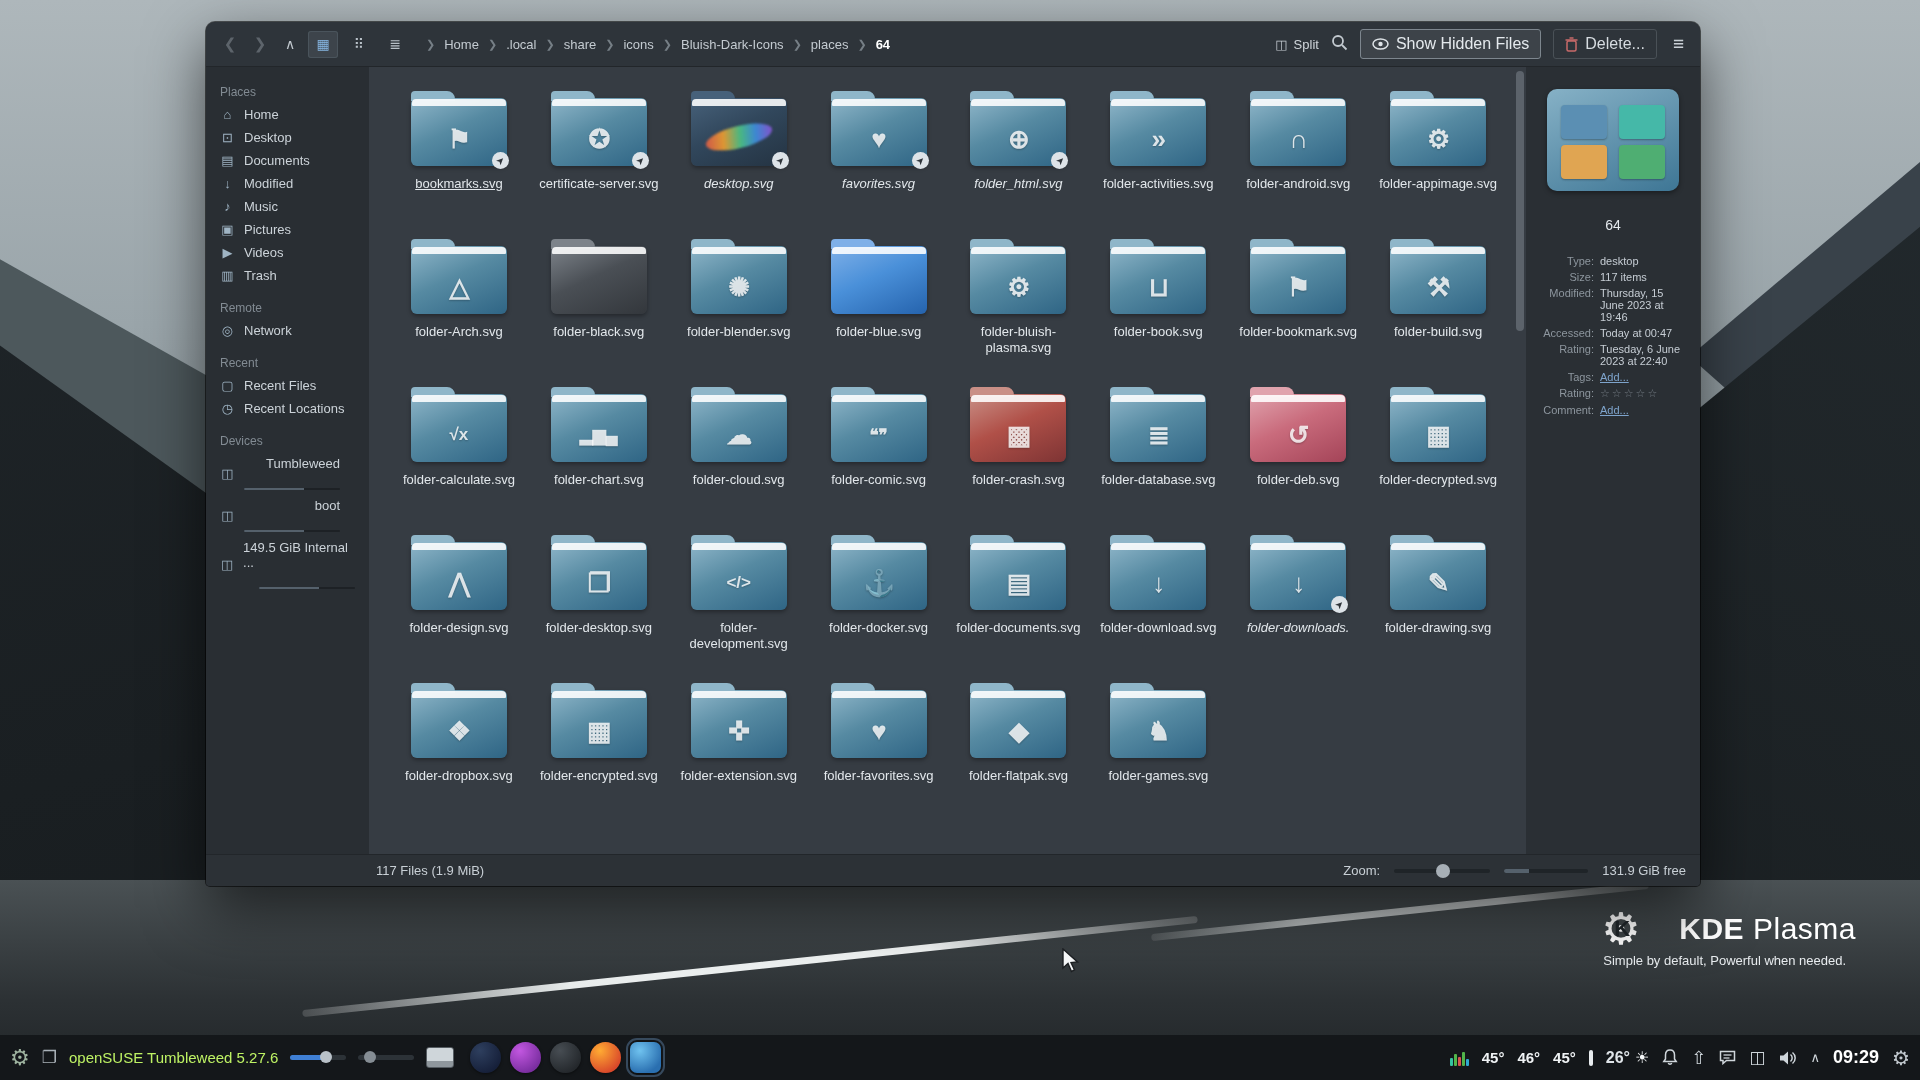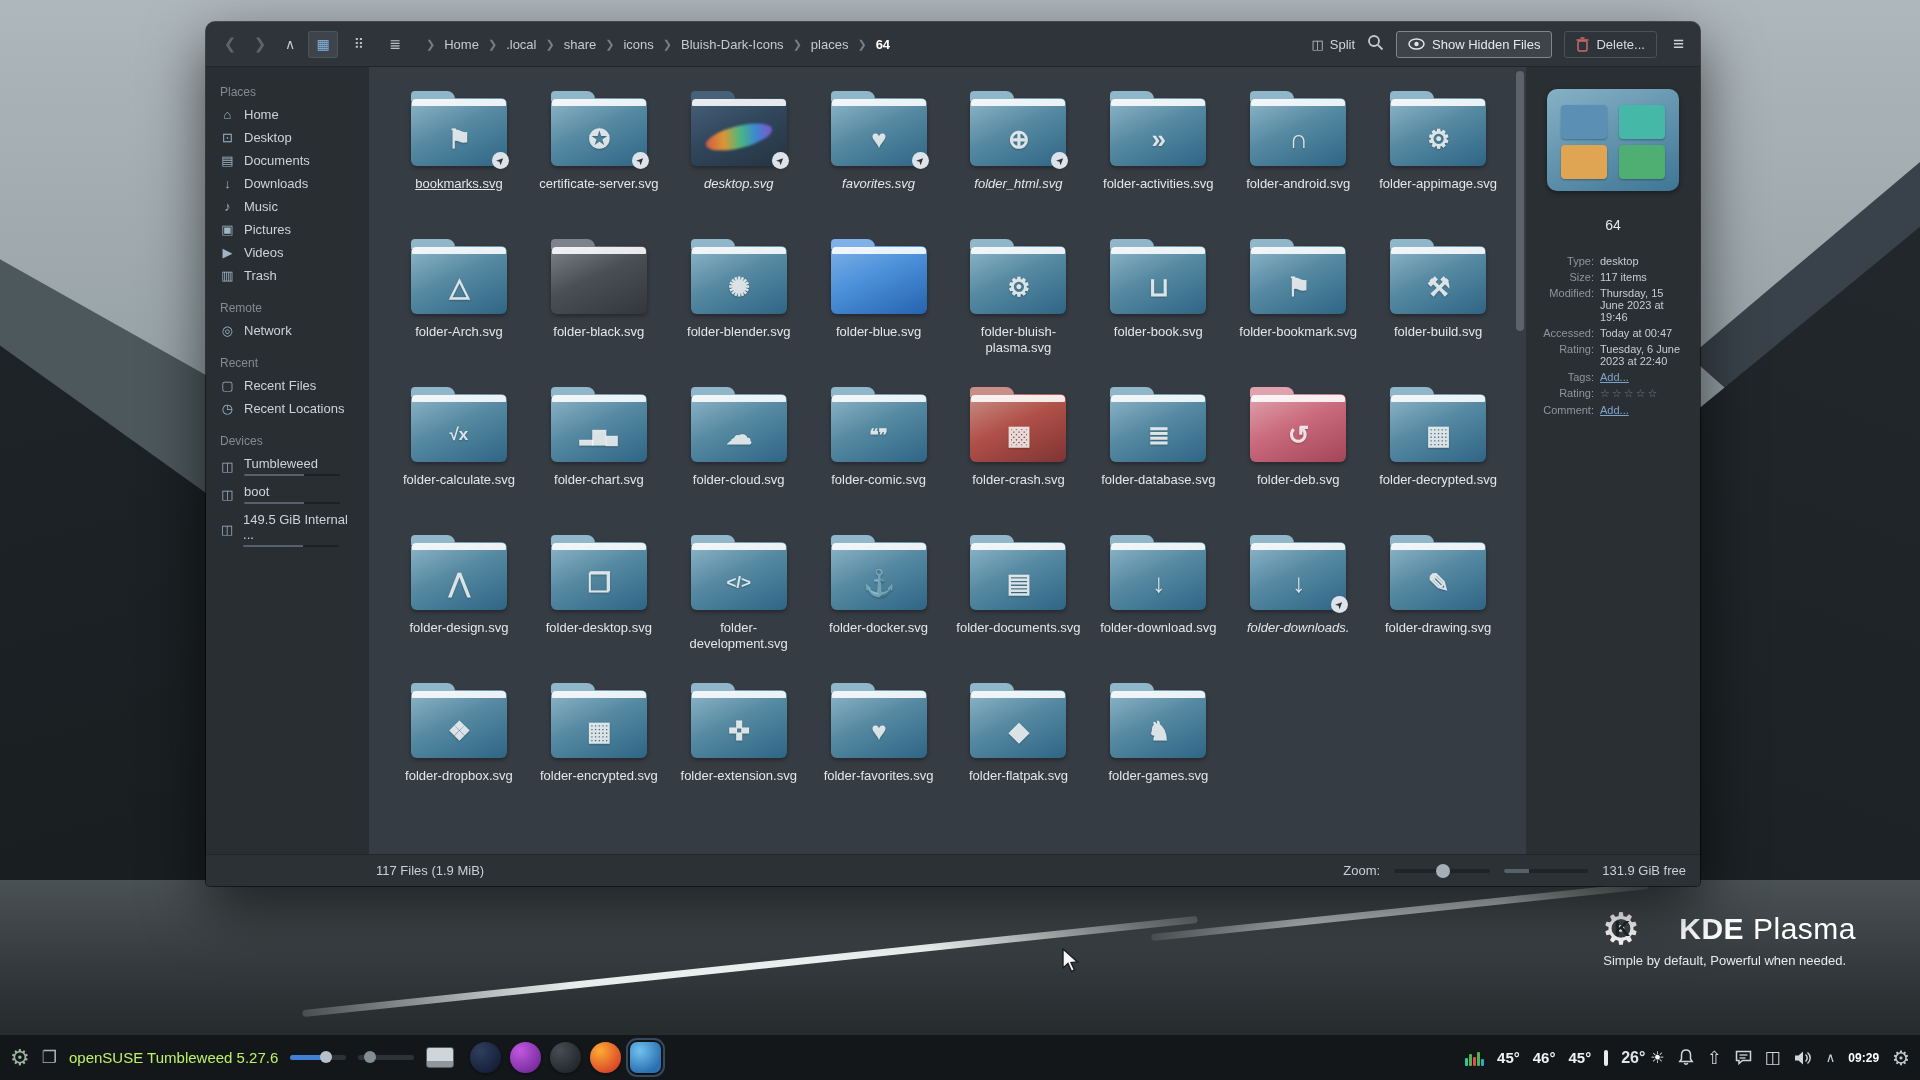--- a/index.html
+++ b/index.html
@@ -42,33 +42,33 @@
   .nav-btn { color:#5d646b; font-size:15px; width:24px; text-align:center; }
   .nav-btn.up { color:#c2c9cf; font-size:14px; }
   .view-btn { width:30px; height:27px; display:flex; align-items:center; justify-content:center; color:#b9c1c8; font-size:14px; border-radius:3px; }
   .view-btn.active { background:#3d444b; color:#86b6e2; box-shadow:inset 0 0 0 1px #4a545c; }
   .crumbs { display:flex; align-items:center; gap:9px; margin-left:10px; flex:1; font-size:13px; color:#c4cbd1; white-space:nowrap; overflow:hidden; }
   .crumb-sep { color:#767f86; font-size:11px; }
   .crumb:last-of-type { color:#ffffff; font-weight:bold; }
   .tool-right { display:flex; align-items:center; gap:12px; }
   .split-btn { display:flex; align-items:center; gap:6px; color:#d0d6db; font-size:13px; }
   .glyph-icon { color:#c2c9cf; }
-  .btn { display:flex; align-items:center; gap:7px; background:#3d4349; border:1px solid #7d868e; border-radius:3px; padding:5px 11px; color:#e4e9ed; font-size:13px; }
+  .btn { display:flex; align-items:center; gap:7px; background:#3d4349; border:1px solid #7d868e; border-radius:3px; padding:5px 11px; color:#e4e9ed; font-size:16px; }
   .btn.flat { background:transparent; border-color:#4a5157; }
   .btn.flat .lbl { color:#d6dbe0; }
   .hamburger { color:#c9d0d6; font-size:19px; padding:0 4px; }
 
   
   .content { flex:1; display:flex; min-height:0; }
 
   .sidebar { width:163px; flex:none; background:#292e33; padding:12px 0 0 0; font-size:13px; color:#ccd3d9; overflow:hidden; }
   .side-title { color:#828b93; font-size:12px; padding:6px 14px 4px; }
   .side-item { display:flex; align-items:center; gap:9px; padding:4px 14px; }
   .side-item .ic { width:15px; text-align:center; color:#9fb4c4; font-size:13px; }
-  .side-item .dev-wrap { display:flex; flex-direction:column; gap:3px; }
+  .side-item .dev-wrap { display:flex; flex-direction:column; gap:17px;align-items:flex-end; }
   .dev-bar { height:2px; width:96px; background:#1d2125; border-radius:1px; overflow:hidden; }
   .dev-bar i { display:block; height:100%; width:62%; background:#55616c; }
 
   .view-wrap { flex:1; position:relative; background:#363c43; min-width:0; }
   .grid { display:grid; grid-template-columns:repeat(8,1fr); padding:16px 18px 0 20px; row-gap:10px; }
   .file { display:flex; flex-direction:column; align-items:center; height:138px; }
   .icon-zone { position:relative; width:96px; height:80px; margin-top:6px; }
   .folder { position:absolute; left:0; top:9px; width:96px; height:68px; border-radius:6px; box-shadow:0 2px 4px rgba(0,0,0,.35); }
   .folder .tab { position:absolute; top:-7px; left:0; width:44px; height:10px; border-radius:4px 8px 0 0; }
   .folder .strip { position:absolute; top:1px; left:1px; right:1px; height:7px; background:rgba(255,255,255,.88); border-radius:4px 4px 1px 1px; }
@@ -115,21 +115,21 @@
   .app.active-ring { outline:2px solid rgba(120,170,220,.35); outline-offset:2px; }
   .tray { margin-left:auto; display:flex; align-items:center; gap:13px; }
   .mini-chart { display:flex; align-items:flex-end; gap:1px; height:16px; }
   .mini-chart i { display:block; width:3px; border-radius:1px; }
   .temp { font-size:15px; font-weight:bold; color:#f0f3f5; }
   .vbar { width:4px; height:16px; background:#e8ecef; border-radius:2px; }
   .weather { display:flex; align-items:flex-end; gap:5px; font-size:16px; font-weight:bold; }
   .sun { color:#f5f7f8; font-size:16px; font-weight:normal; }
   .tray svg { display:block; }
   .caret { color:#cfd6db; font-size:13px; }
-  .clock { font-size:12px; font-weight:bold; color:#ffffff; }
+  .clock { font-size:18px; font-weight:bold; color:#ffffff; }
   .tk-gear { font-size:20px; color:#c2c9cf; }
 
   
   .cursor { position:absolute; left:1062px; top:948px; z-index:50; }
 </style>
 </head>
 <body>
 
 <div class="desktop">
   <div class="ridge l2"></div>
@@ -217,21 +217,21 @@
         <div class="side-item">
           <span class="ic">⊡</span>
           <span>Desktop</span>
         </div>
         <div class="side-item">
           <span class="ic">▤</span>
           <span>Documents</span>
         </div>
         <div class="side-item">
           <span class="ic">↓</span>
-          <span>Downloads</span>
+          <span>Modified</span>
         </div>
         <div class="side-item">
           <span class="ic">♪</span>
           <span>Music</span>
         </div>
         <div class="side-item">
           <span class="ic">▣</span>
           <span>Pictures</span>
         </div>
         <div class="side-item">

